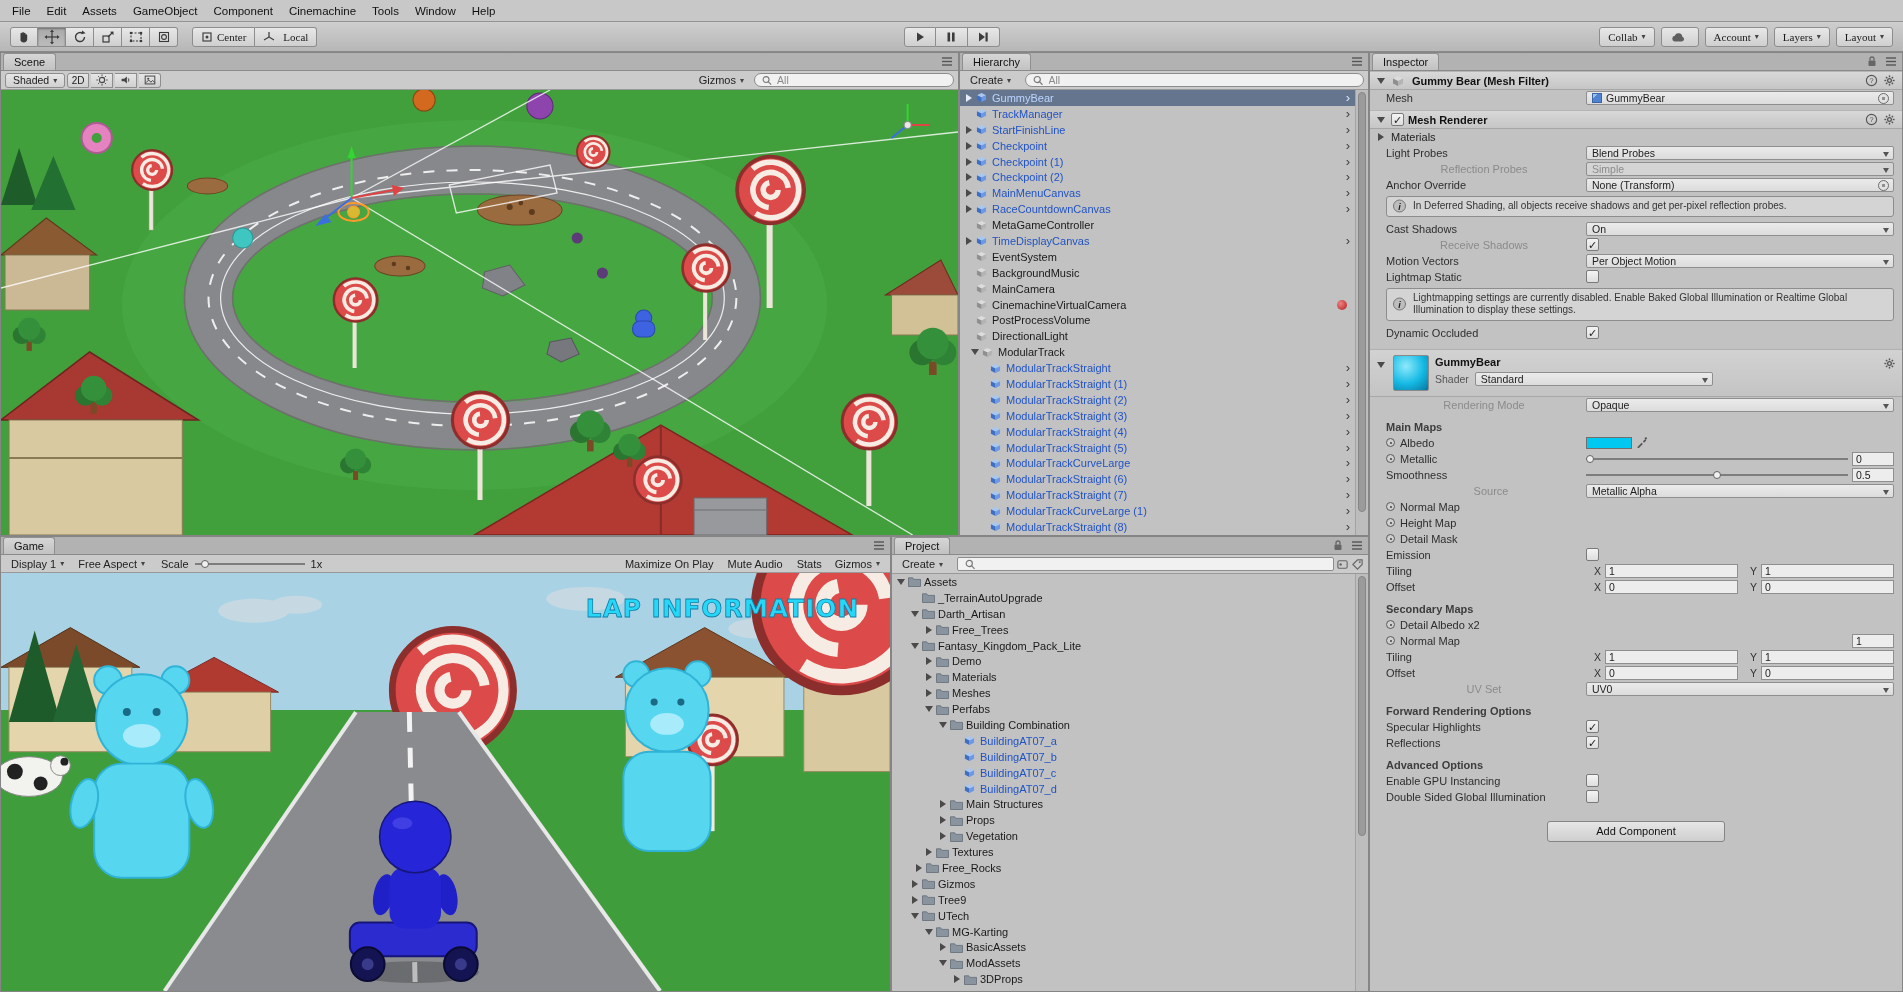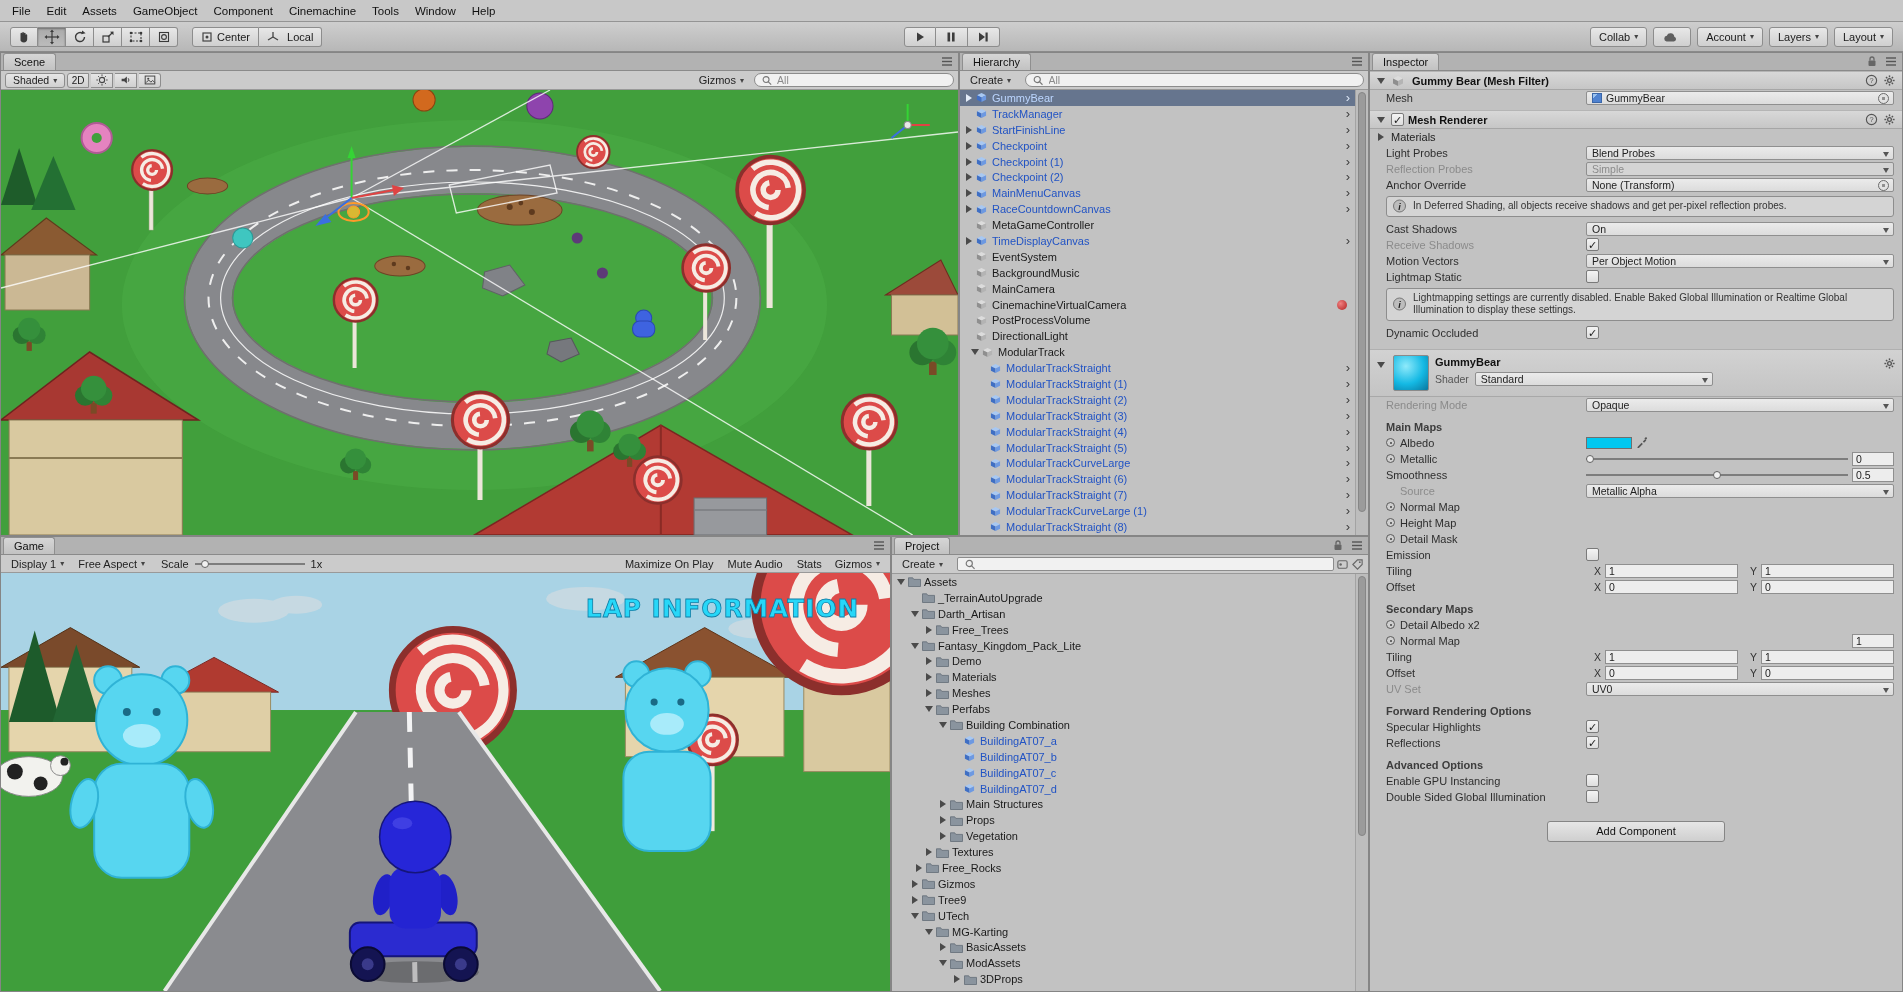--- a/index.html
+++ b/index.html
@@ -4,21 +4,21 @@
 <style>
   html,body{margin:0;padding:0;background:#9a9a9a;}
   *{box-sizing:border-box;}
   .root{position:relative;width:1903px;height:992px;background:#c2c2c2;font-family:"Liberation Sans",sans-serif;font-size:11px;color:#1a1a1a;overflow:hidden;}
 
   
   .menubar{position:absolute;left:0;top:0;width:100%;height:22px;background:#c8c8c8;border-bottom:1px solid #949494;display:flex;align-items:center;padding-left:4px;}
   .mi{padding:3px 8px;font-size:11.5px;color:#111;}
 
   
-  .toolbar{position:absolute;left:0;top:22px;width:100%;height:30px;background:linear-gradient(#cecece,#b7b7b7);border-bottom:1px solid #8a8a8a;display:flex;align-items:center;}
+  .toolbar{position:absolute;left:0;top:22px;width:100%;height:30px;background:linear-gradient(#cecece,#b7b7b7);border-bottom:1px solid #8a8a8a;display:flex;align-items:center;font-family:Liberation Serif, serif;}
   .toolgrp{display:flex;margin-left:10px;}
   .tbtn{width:28px;height:20px;background:linear-gradient(#e8e8e8,#cfcfcf);border:1px solid #8d8d8d;border-left:none;display:flex;align-items:center;justify-content:center;}
   .tbtn:first-child{border-left:1px solid #8d8d8d;border-radius:3px 0 0 3px;}
   .tbtn:last-child{border-radius:0 3px 3px 0;}
   .tbtn.active{background:linear-gradient(#a9a9a9,#bcbcbc);box-shadow:inset 0 1px 2px rgba(0,0,0,.35);}
   .pivotgrp{display:flex;margin-left:14px;}
   .pvbtn{height:20px;padding:0 8px;background:linear-gradient(#e8e8e8,#cfcfcf);border:1px solid #8d8d8d;border-left:none;display:flex;align-items:center;gap:4px;font-size:11px;}
   .pvbtn:first-child{border-left:1px solid #8d8d8d;border-radius:3px 0 0 3px;}
   .pvbtn:last-child{border-radius:0 3px 3px 0;gap:8px;}
   .playgrp{position:absolute;left:50%;top:5px;transform:translateX(-50%);display:flex;}
@@ -81,21 +81,21 @@
   .gslider .handle{position:absolute;top:2px;left:6px;width:8px;height:8px;border-radius:50%;background:#f0f0f0;border:1px solid #636363;}
 
   
   .insp-body{position:absolute;left:0;right:0;top:18px;bottom:0;overflow:hidden;background:#c2c2c2;}
   .comp-header{height:19px;display:flex;align-items:center;gap:4px;padding:0 6px 0 4px;background:linear-gradient(#d8d8d8,#c6c6c6);border-top:1px solid #b5b5b5;border-bottom:1px solid #a6a6a6;}
   .comp-title{font-weight:bold;color:#111;}
   .hicons{margin-left:auto;display:flex;gap:5px;align-items:center;}
   .irow{display:flex;align-items:center;height:16px;padding:0 8px 0 16px;column-gap:4px;font-size:11px;color:#222;}
   .irow.hdr{margin-top:6px;}
   .ilabel{width:196px;flex:none;display:flex;align-items:center;color:#2e2e2e;}
-  .ilabel.dim,.dim{color:#8b8b8b;}
+  .ilabel.dim,.dim{color:#8b8b8b;justify-content:center;}
   .iheader{font-weight:bold;color:#3d3d3d;}
   .dd,.objfield{flex:1;height:14px;background:linear-gradient(#ebebeb,#dcdcdc);border:1px solid #8f8f8f;border-radius:2px;font-size:10.5px;display:flex;align-items:center;padding:0 16px 0 5px;position:relative;color:#222;white-space:nowrap;overflow:hidden;}
   .dd::after{content:"";position:absolute;right:4px;top:5px;border-left:3.5px solid transparent;border-right:3.5px solid transparent;border-top:5px solid #555;}
   .dd.disabled{background:#d4d4d4;color:#8b8b8b;}
   .objfield{padding-right:4px;}
   .objfield .mesh-ico{width:10px;height:10px;background:linear-gradient(135deg,#9cc3f0 30%,#4f82d0 30%);border:1px solid #3a66a8;margin-right:4px;flex:none;}
   .picker{width:11px;height:11px;border-radius:50%;border:1px solid #6a6a6a;background:radial-gradient(circle,#8f8f8f 22%,#e2e2e2 28%);margin-left:auto;flex:none;}
   .cb{width:13px;height:13px;background:linear-gradient(#f4f4f4,#dedede);border:1px solid #7a7a7a;border-radius:2px;font-size:11px;line-height:12px;text-align:center;color:#1c1c1c;flex:none;}
   .infobox{margin:3px 8px 4px 16px;background:#d4d4d4;border:1px solid #8d8d8d;border-radius:3px;padding:3px 6px 3px 26px;font-size:10px;color:#333;position:relative;display:flex;align-items:center;min-height:18px;line-height:1.25;}
   .iicon{position:absolute;left:6px;top:50%;transform:translateY(-50%);width:13px;height:13px;border-radius:50%;background:#bdbdbd;border:1px solid #767676;color:#222;font-size:9px;font-weight:bold;text-align:center;line-height:12px;font-style:italic;}

